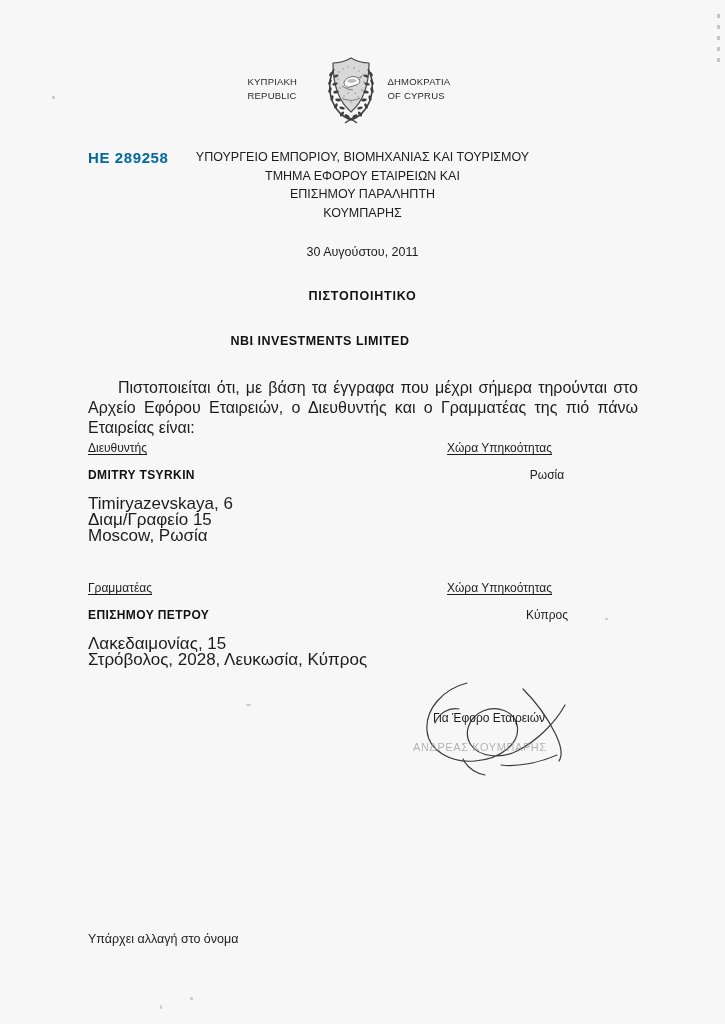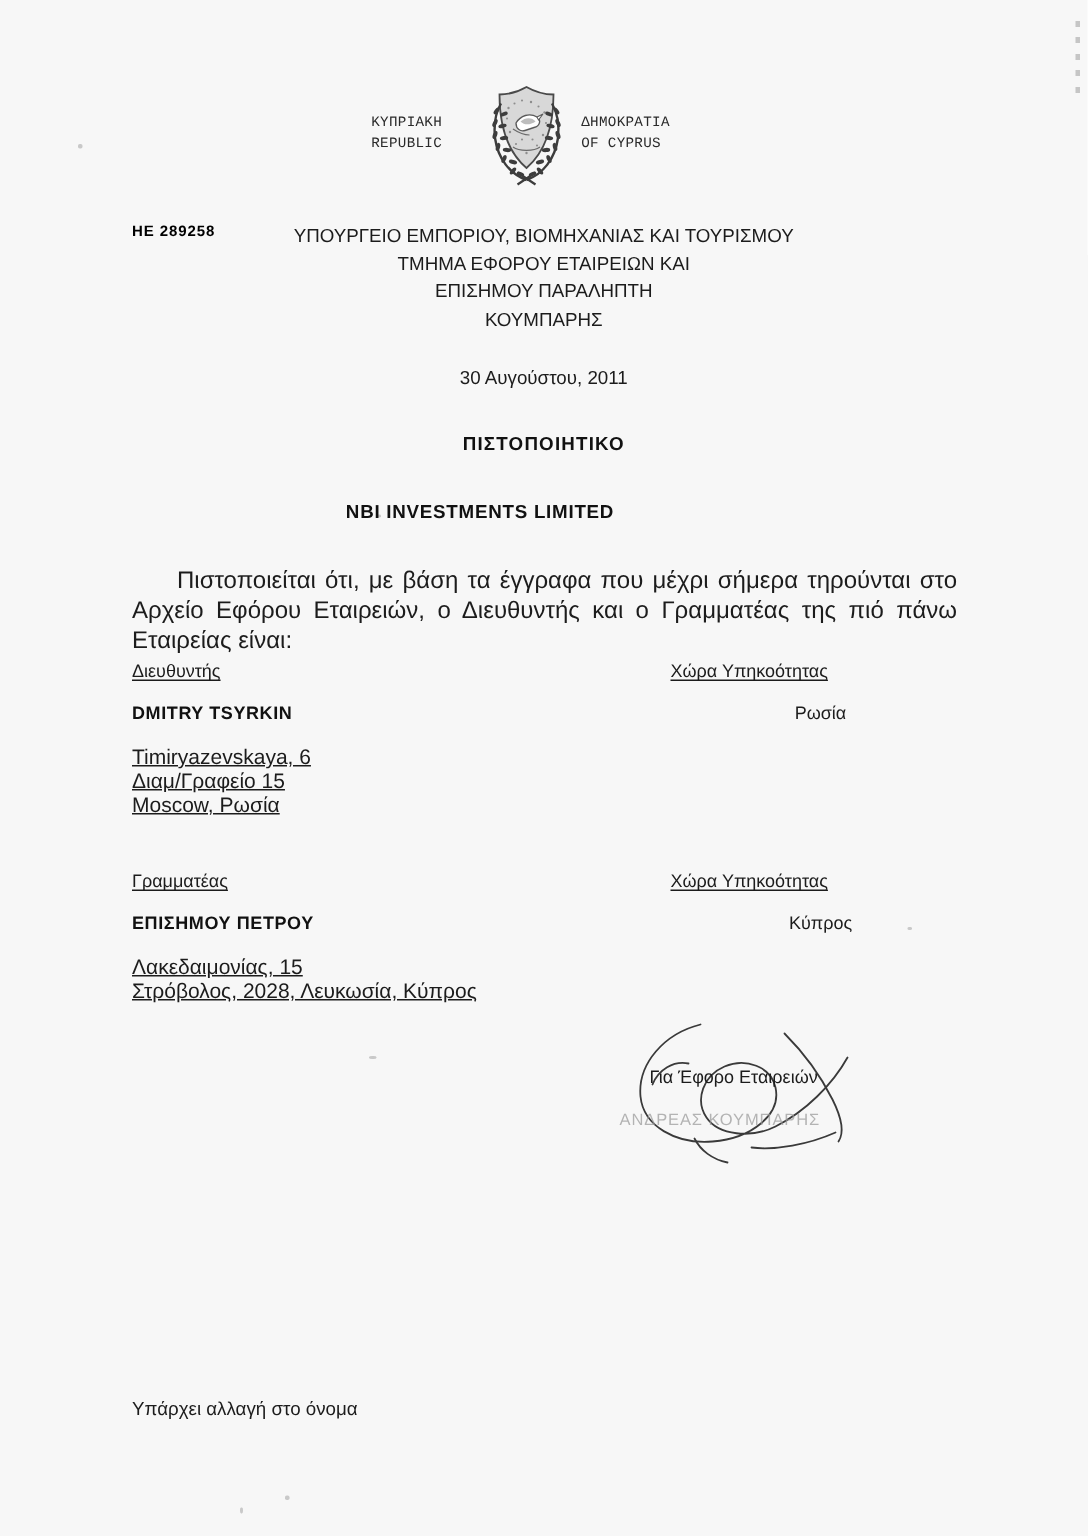--- a/index.html
+++ b/index.html
@@ -28,39 +28,38 @@
     align-items: center;
     justify-content: center;
     gap: 0;
   }
   .masthead-text {
     font-size: 9.5px;
     line-height: 14px;
     letter-spacing: 0.2px;
     color: #2a2a2a;
     white-space: nowrap;
-    font-family: Liberation Mono, monospace;
   }
   .masthead-text.left  { text-align: left;  width: 72px; }
   .masthead-text.right { text-align: left;  width: 90px; margin-left: 6px; }
   .emblem {
     width: 62px;
     height: 74px;
     display: block;
   }
 
   
   .reg-no {
     position: absolute;
     left: 88px;
     top: 149px;
-    font-size: 10px;
+    font-size: 15px;
     font-weight: bold;
     letter-spacing: 0.6px;
-    color: #000000;
+    color: #0369a1;
   }
   .ministry {
     position: absolute;
     left: 0;
     top: 148px;
     width: 725px;
     text-align: center;
     font-size: 12.5px;
     line-height: 18.5px;
     color: #1c1c1c;
@@ -133,25 +132,24 @@
     font-weight: bold;
     letter-spacing: 0.4px;
     color: #111;
   }
   .country {
     font-size: 12px;
     color: #1c1c1c;
     text-align: center;
   }
   .address {
-    font-size: 14px;
+    font-size: 17px;
     line-height: 16px;
     color: #1c1c1c;
     white-space: pre-line;
-    text-decoration: underline;
   }
 
   .r-label { top: 0px; }
   .r-name  { top: 30px; }
   .r-addr  { top: 58px; }
 
   
   .sig-area {
     position: absolute;
     left: 405px;

